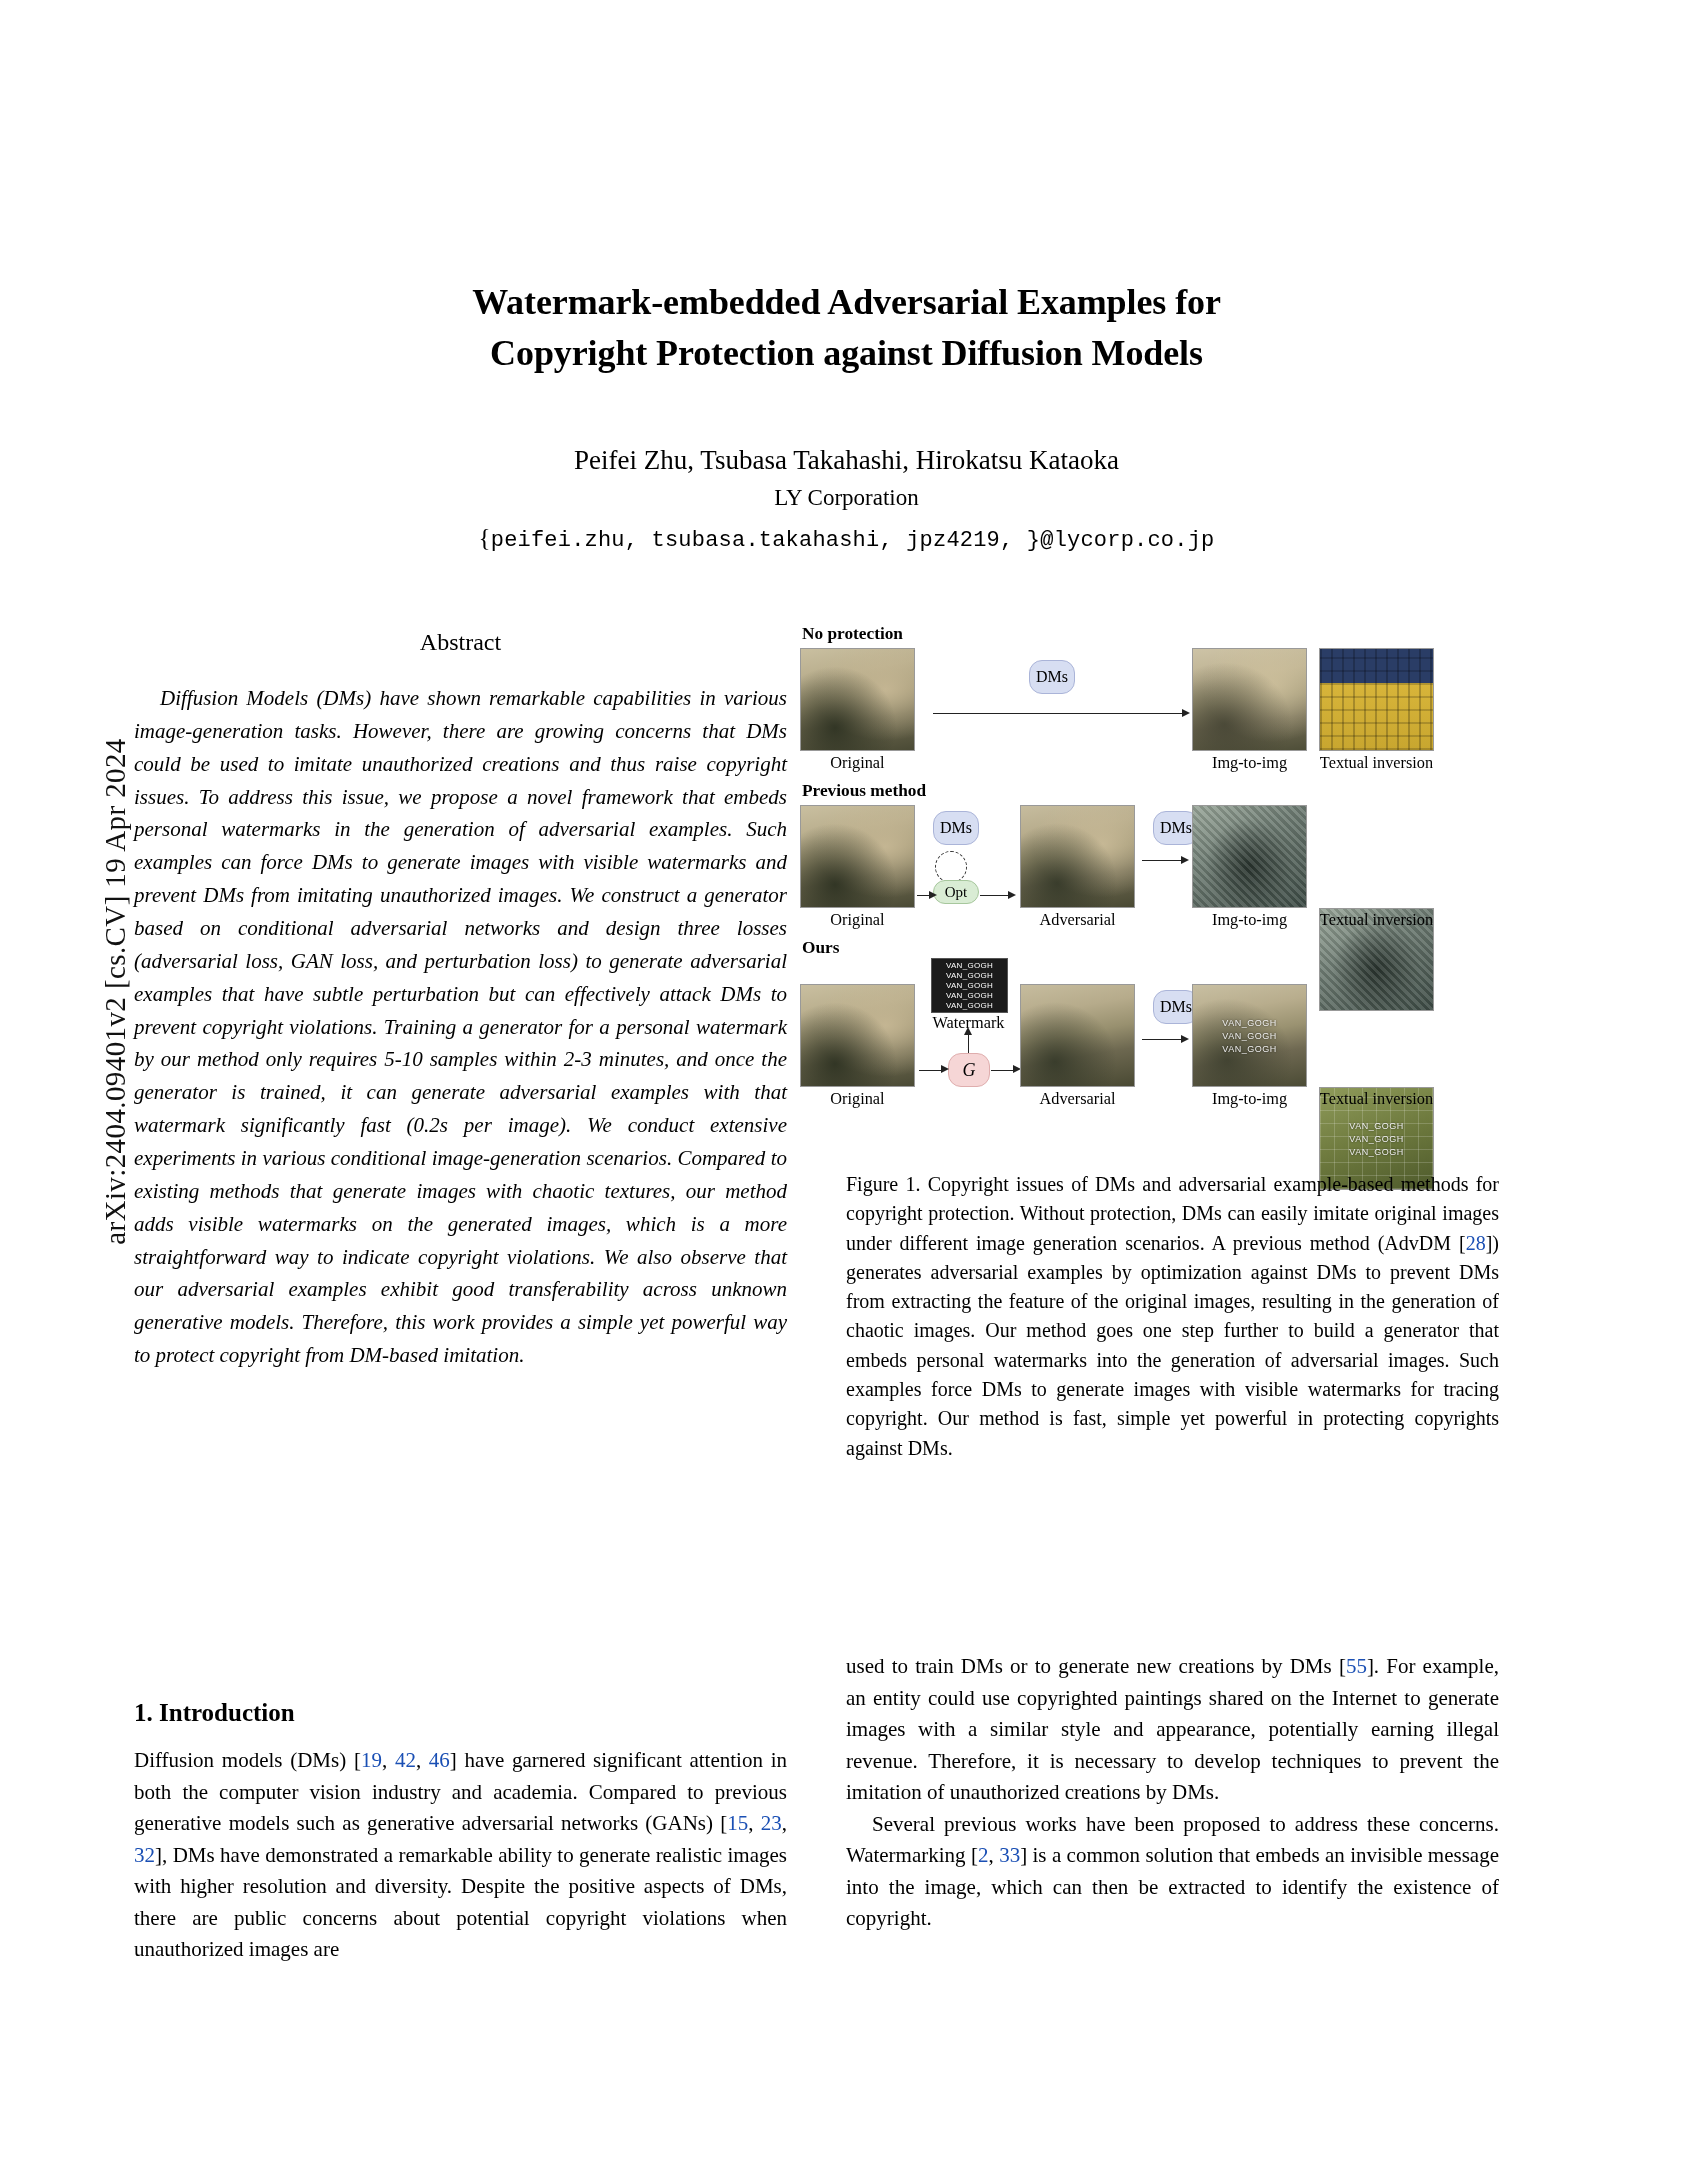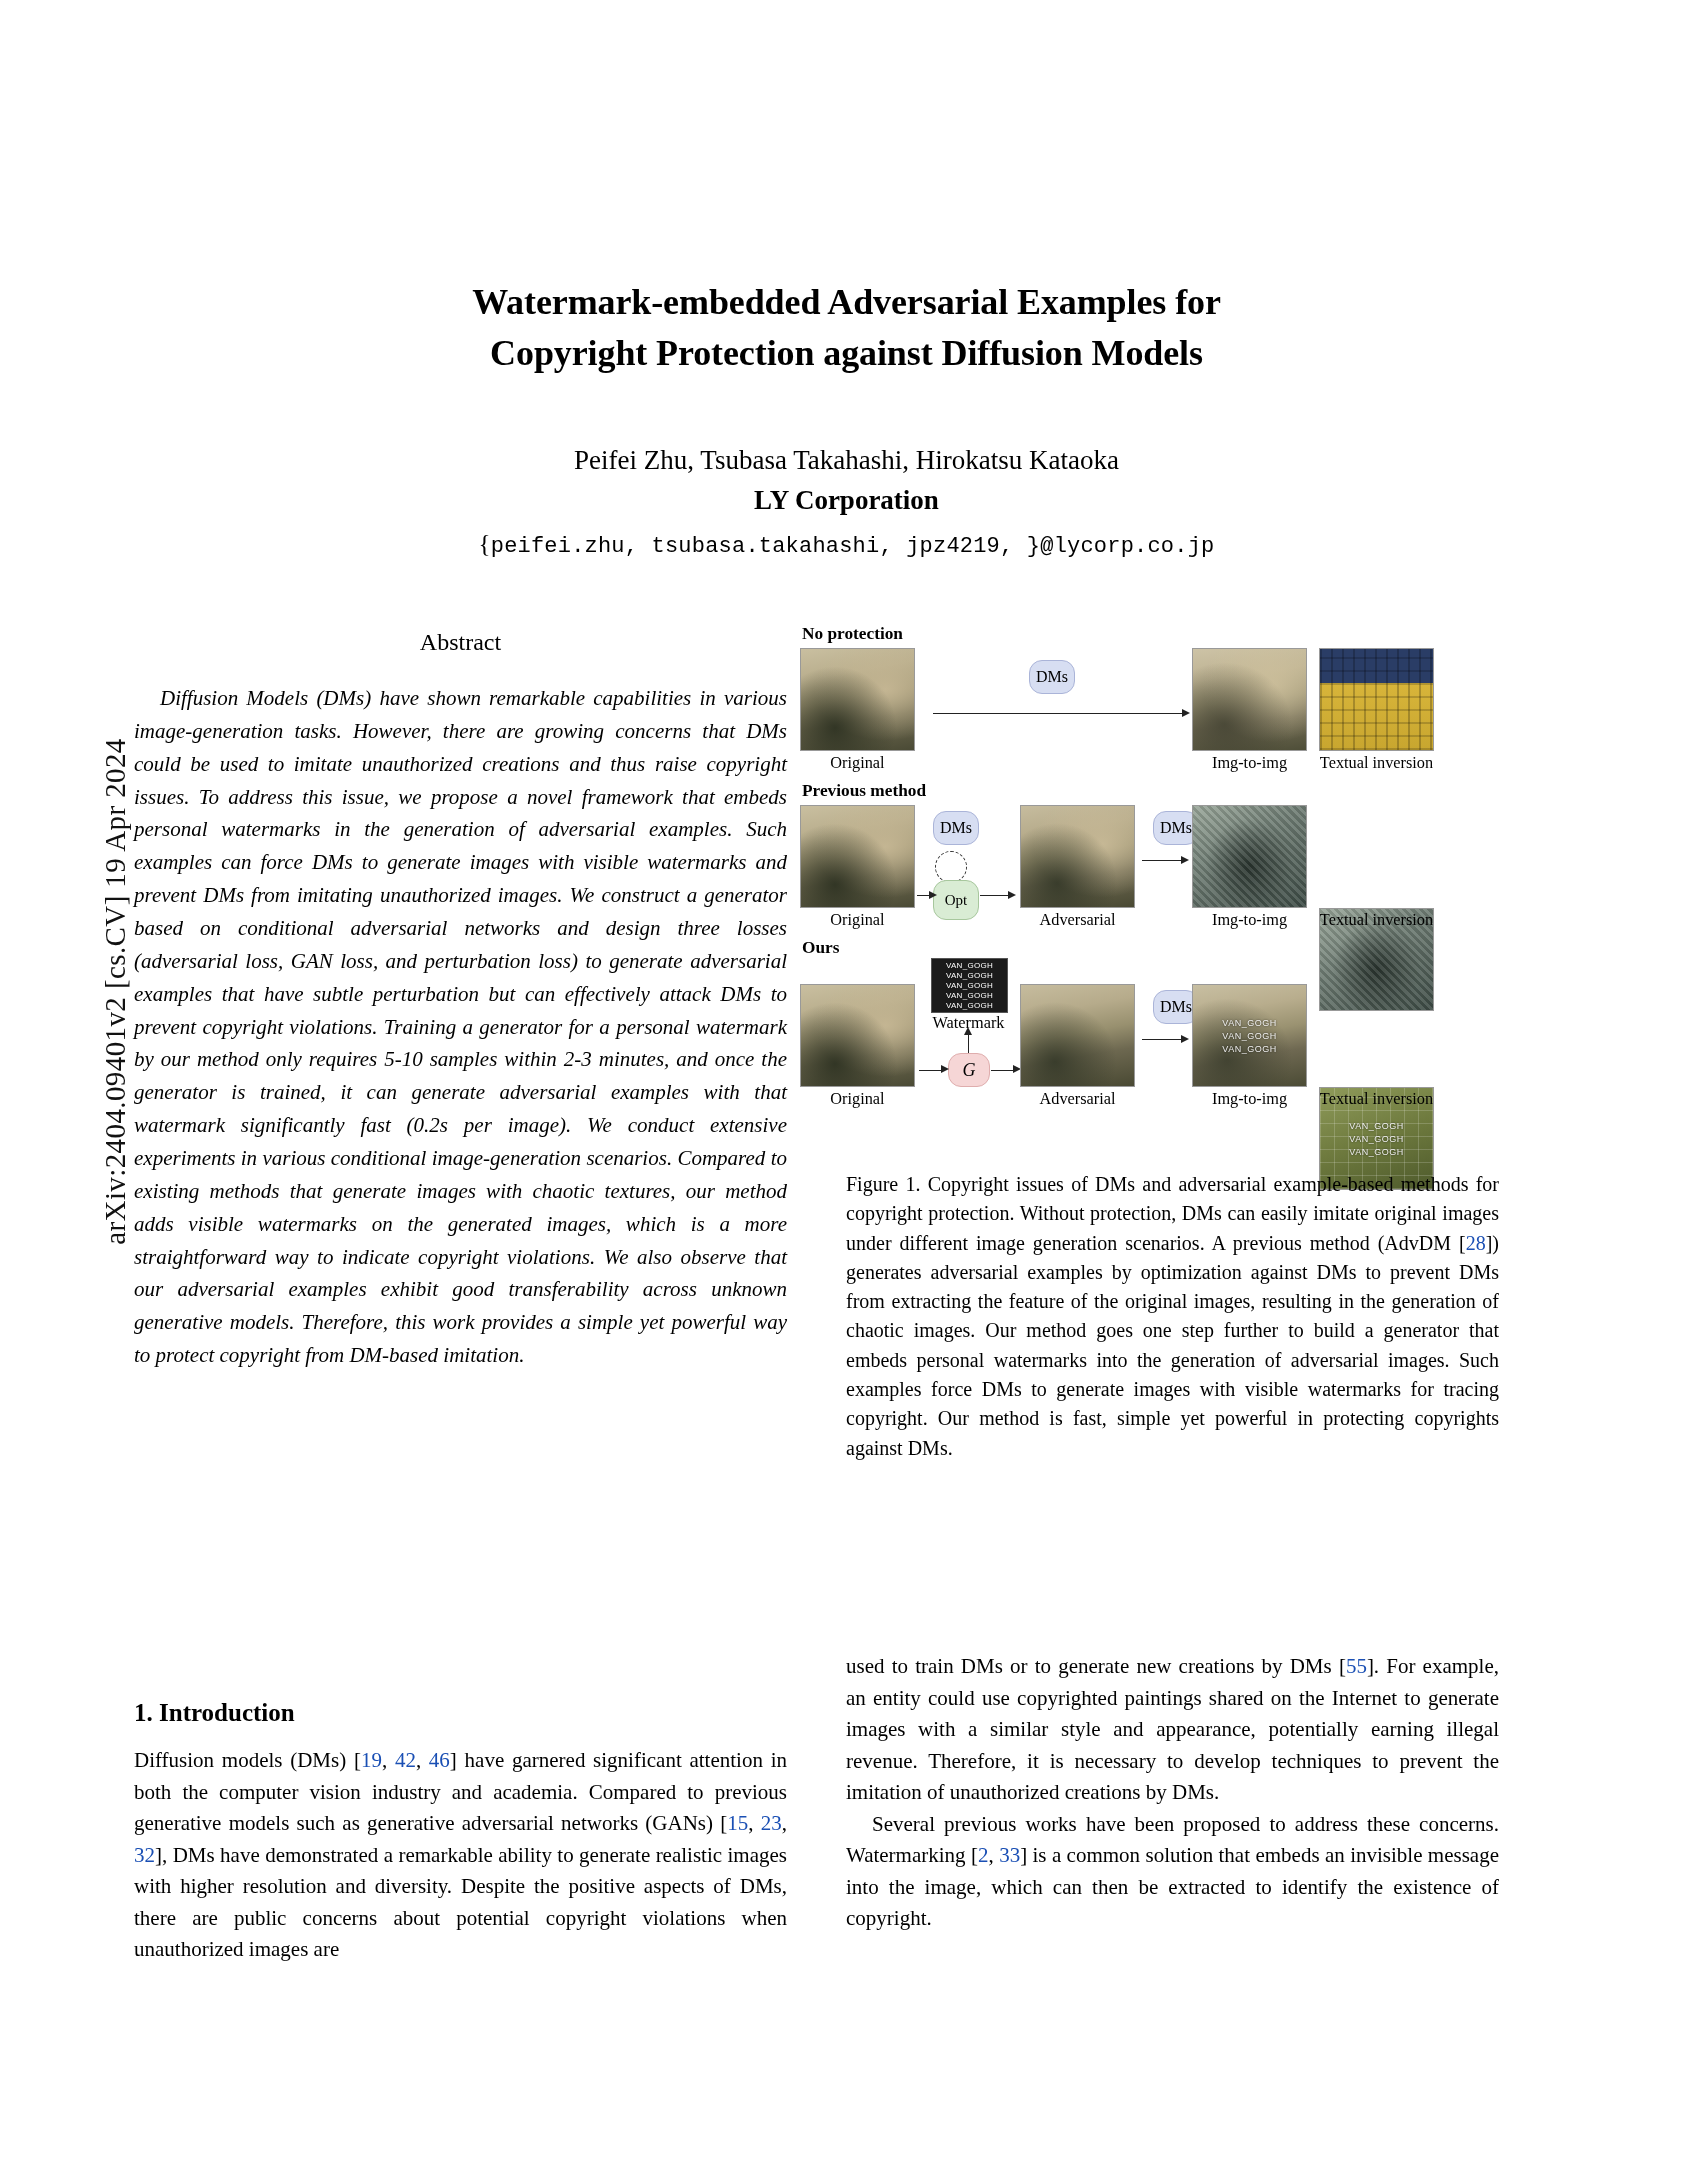--- a/index.html
+++ b/index.html
@@ -50,23 +50,22 @@
     font-weight: bold;
     line-height: 1.42;
     letter-spacing: -0.1px;
   }
   .authors {
     margin-top: 62px;
     font-size: 27px;
     line-height: 1.48;
   }
   .affiliation {
-    font-size: 27px;
+    font-size: 23px;
     line-height: 1.48;
-    font-weight: bold;
   }
   .emails {
     margin-top: 9px;
     font-family: "Liberation Mono", monospace;
     font-size: 22px;
     letter-spacing: 0.2px;
   }
   .emails .brace { font-family: "Liberation Serif", serif; font-size: 25px; }
 
   
@@ -238,21 +237,21 @@
     border-radius: 13px;
   }
   .box-dm {
     background: #d7def2;
     border: 0.6px solid #aab4d8;
     width: 46px; height: 34px;
   }
   .box-opt {
     background: #d9ecd4;
     border: 0.6px solid #a7c79d;
-    width: 46px; height: 40px;
+    width: 46px; height: 24px;
     font-size: 15px;
   }
   .box-g {
     background: #f6d6d6;
     border: 0.6px solid #dfadad;
     width: 42px; height: 34px;
     font-style: italic;
     font-size: 18px;
   }
   .wm-card {

